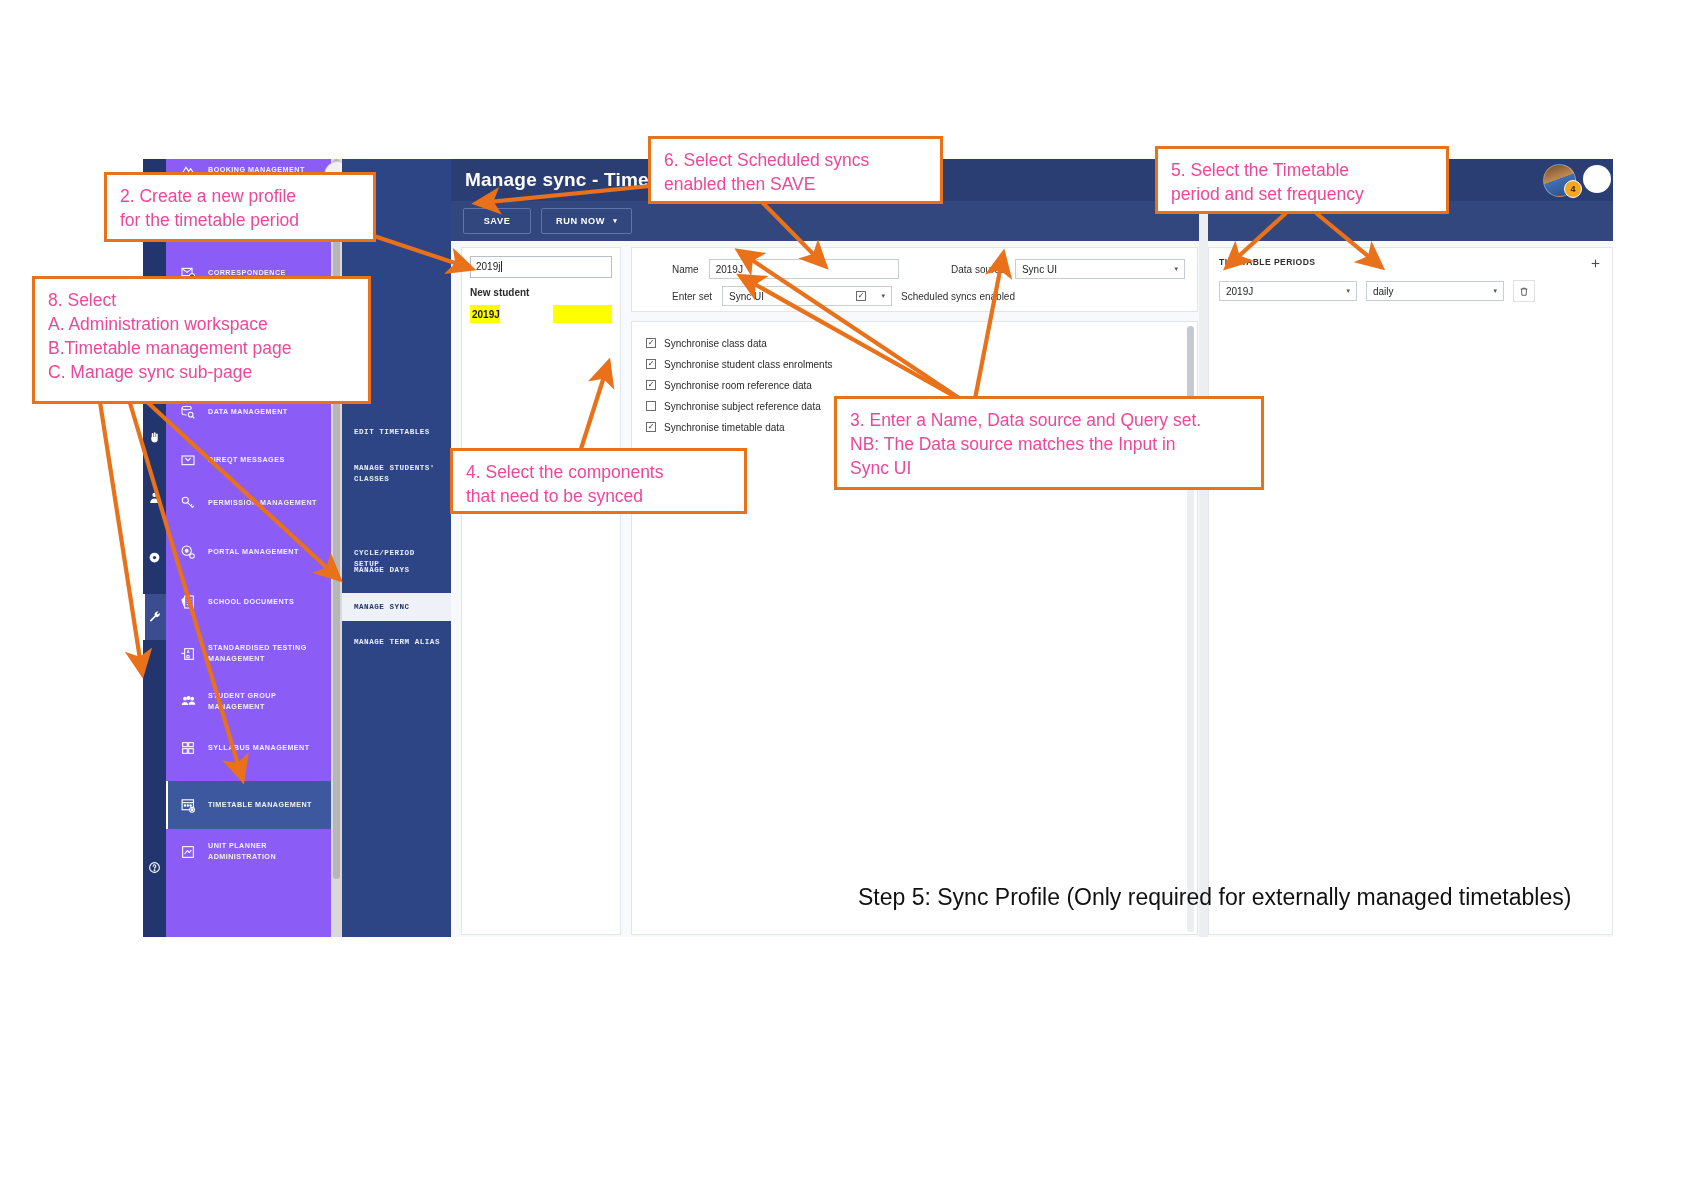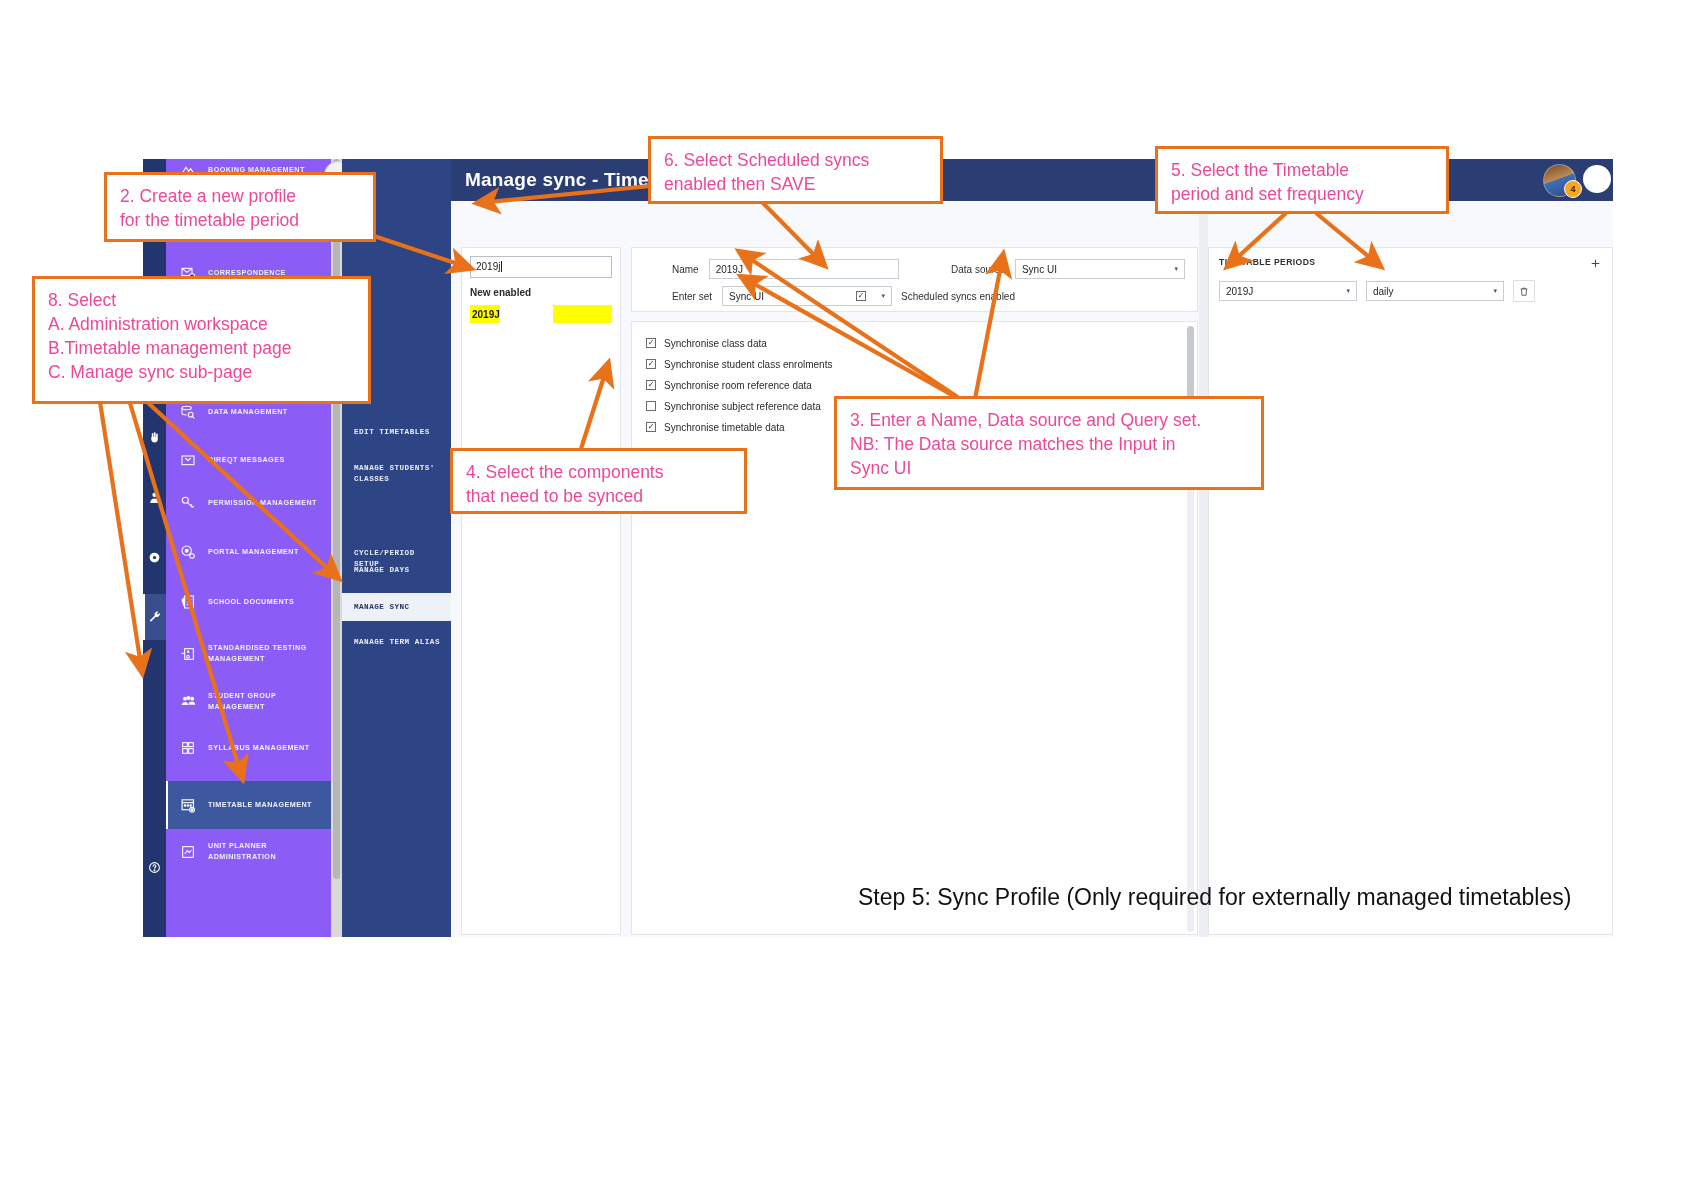--- a/index.html
+++ b/index.html
@@ -354,28 +354,37 @@
   <div class="content">
     <div class="titlebar">
       <h1>Manage sync - Timetable management</h1>
       <div class="avatar-wrap">
         <div class="avatar"></div>
         <div class="badge">4</div>
         <div class="avatar-caret"></div>
       </div>
     </div>
 
+    <div class="toolbar">
+      <div class="tbtn">
+          <span>SAVE</span>
+        </div>
+      <div class="tbtn">
+        <span>RUN NOW</span>
+        <span class="car">▾</span>
+      </div>
+    </div>
 
     <div class="seam"></div>
 
     <div class="profile-card">
       <div class="pinput">
         <span>2019j</span><span class="caret-bar"></span>
       </div>
-      <div class="plabel">New enabled</div>
+      <div class="plabel">New student</div>
       <div class="prow-sel">
         <span>2019J</span>
         <span style="flex:1;"></span>
         <span style="width:54px;height:18px;background:#ffffff;display:block;"></span>
         <span style="width:60px;"></span>
       </div>
     </div>
 
     <div class="field-card">
       <div class="frow" style="left:12px;top:11px;">

